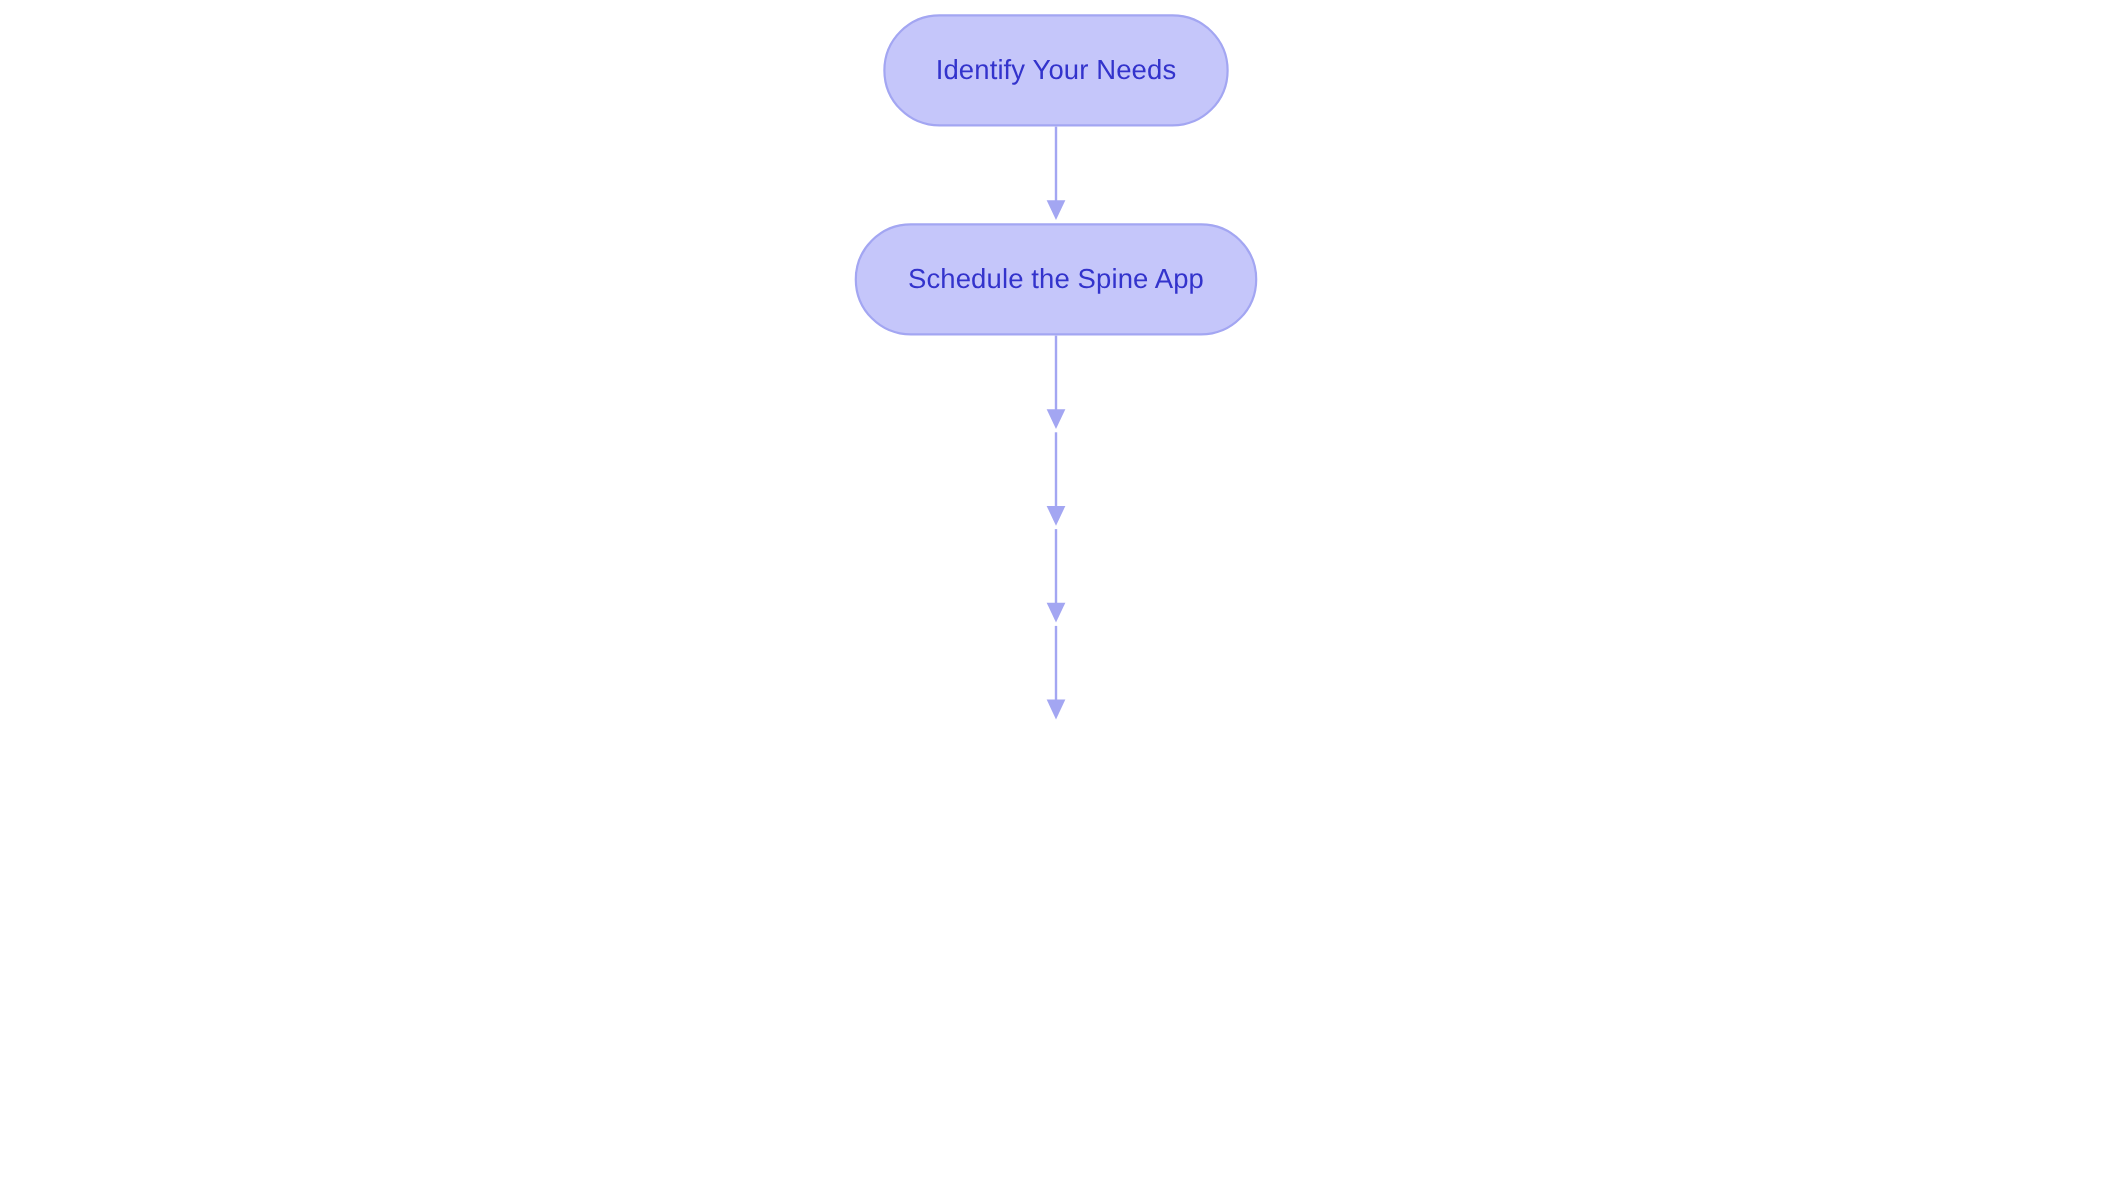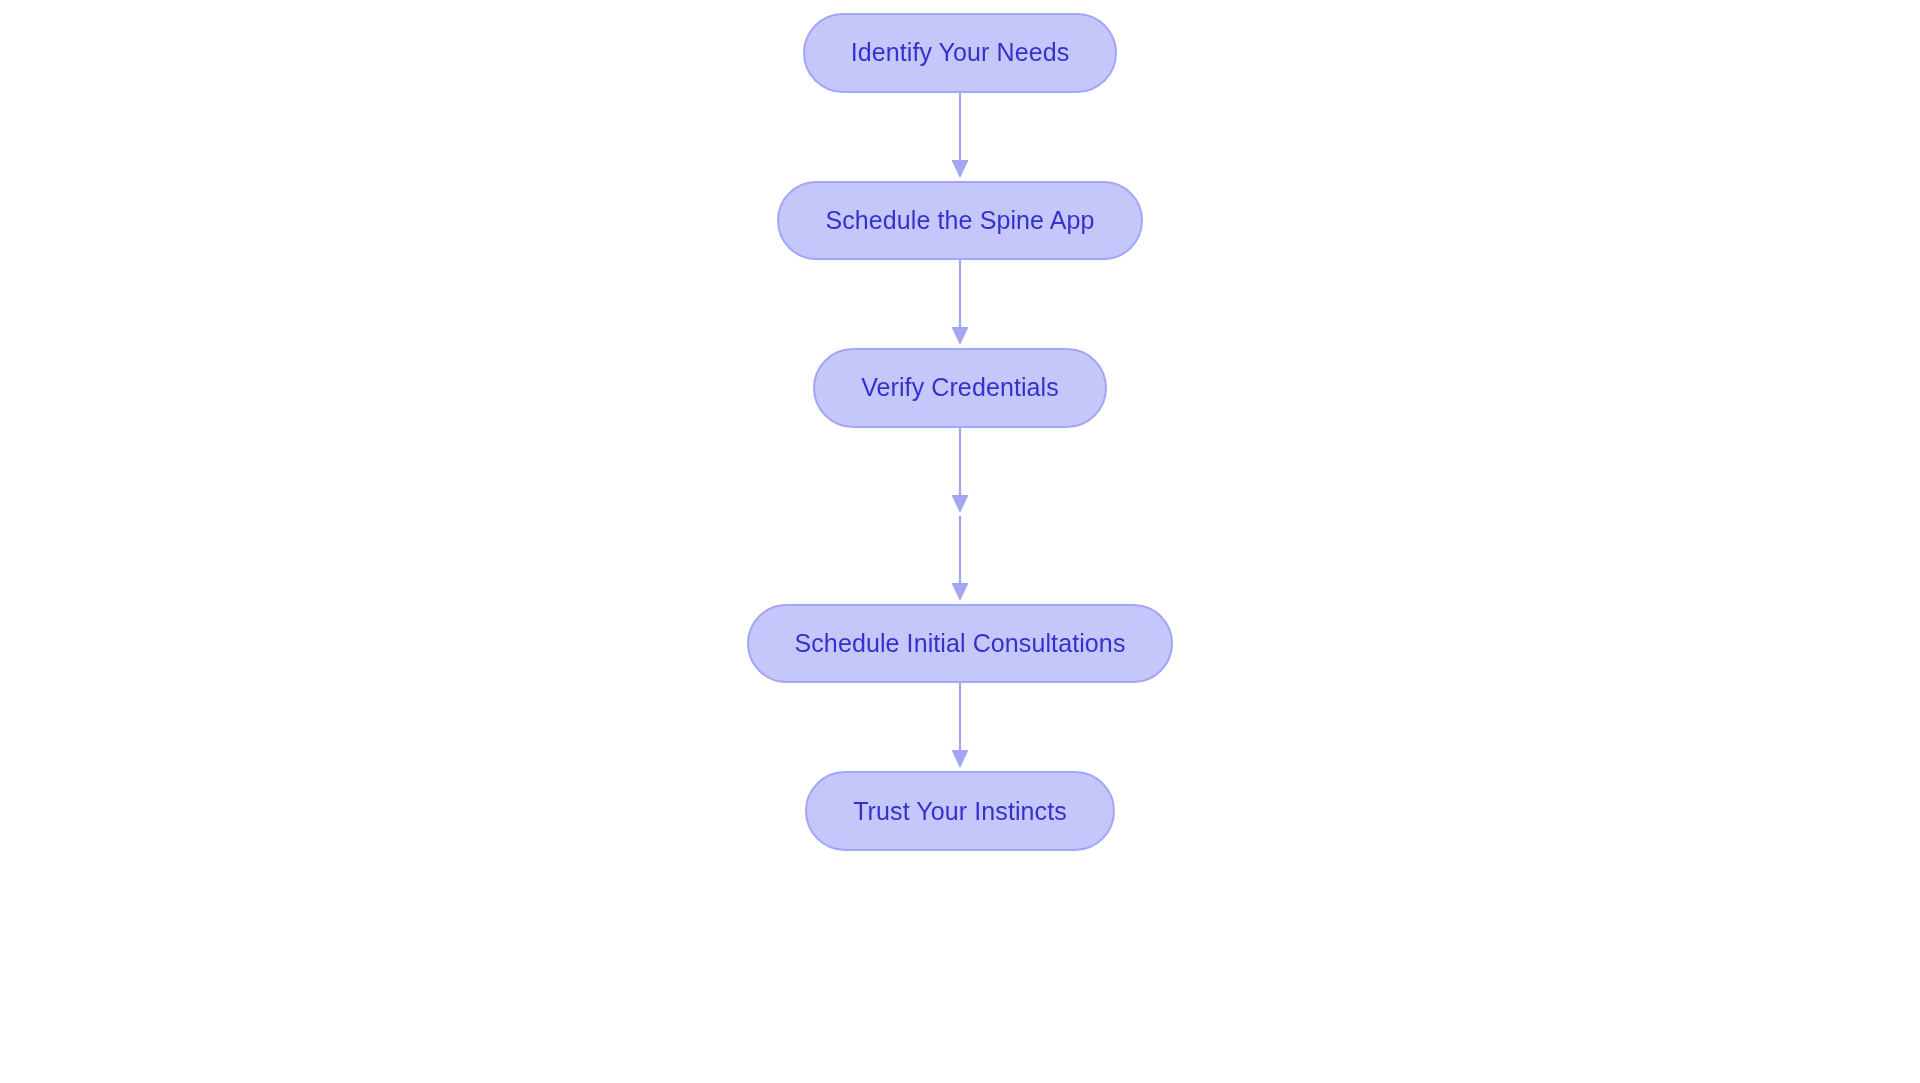--- a/index.html
+++ b/index.html
@@ -95,48 +95,39 @@
       <span class="node-label">Schedule the Spine App</span>
     </div>
 
     <div class="connector">
       <svg width="22" height="88" viewBox="0 0 22 88">
         <line x1="11" y1="0" x2="11" y2="72" stroke="#a3a6f2" stroke-width="2.2"></line>
         <polygon points="11,85 2.5,67 19.5,67" fill="#a3a6f2"></polygon>
       </svg>
     </div>
 
-    <div class="node">
-      <span class="node-label">Verify Credentials</span>
-    </div>
 
     <div class="connector">
       <svg width="22" height="88" viewBox="0 0 22 88">
         <line x1="11" y1="0" x2="11" y2="72" stroke="#a3a6f2" stroke-width="2.2"></line>
         <polygon points="11,85 2.5,67 19.5,67" fill="#a3a6f2"></polygon>
       </svg>
     </div>
 
 
     <div class="connector">
       <svg width="22" height="88" viewBox="0 0 22 88">
         <line x1="11" y1="0" x2="11" y2="72" stroke="#a3a6f2" stroke-width="2.2"></line>
         <polygon points="11,85 2.5,67 19.5,67" fill="#a3a6f2"></polygon>
       </svg>
     </div>
 
-    <div class="node">
-      <span class="node-label">Schedule Initial Consultations</span>
-    </div>
 
     <div class="connector">
       <svg width="22" height="88" viewBox="0 0 22 88">
         <line x1="11" y1="0" x2="11" y2="72" stroke="#a3a6f2" stroke-width="2.2"></line>
         <polygon points="11,85 2.5,67 19.5,67" fill="#a3a6f2"></polygon>
       </svg>
     </div>
 
-    <div class="node">
-      <span class="node-label">Trust Your Instincts</span>
-    </div>
 
   </div>
 </div>
 
 </body></html>

